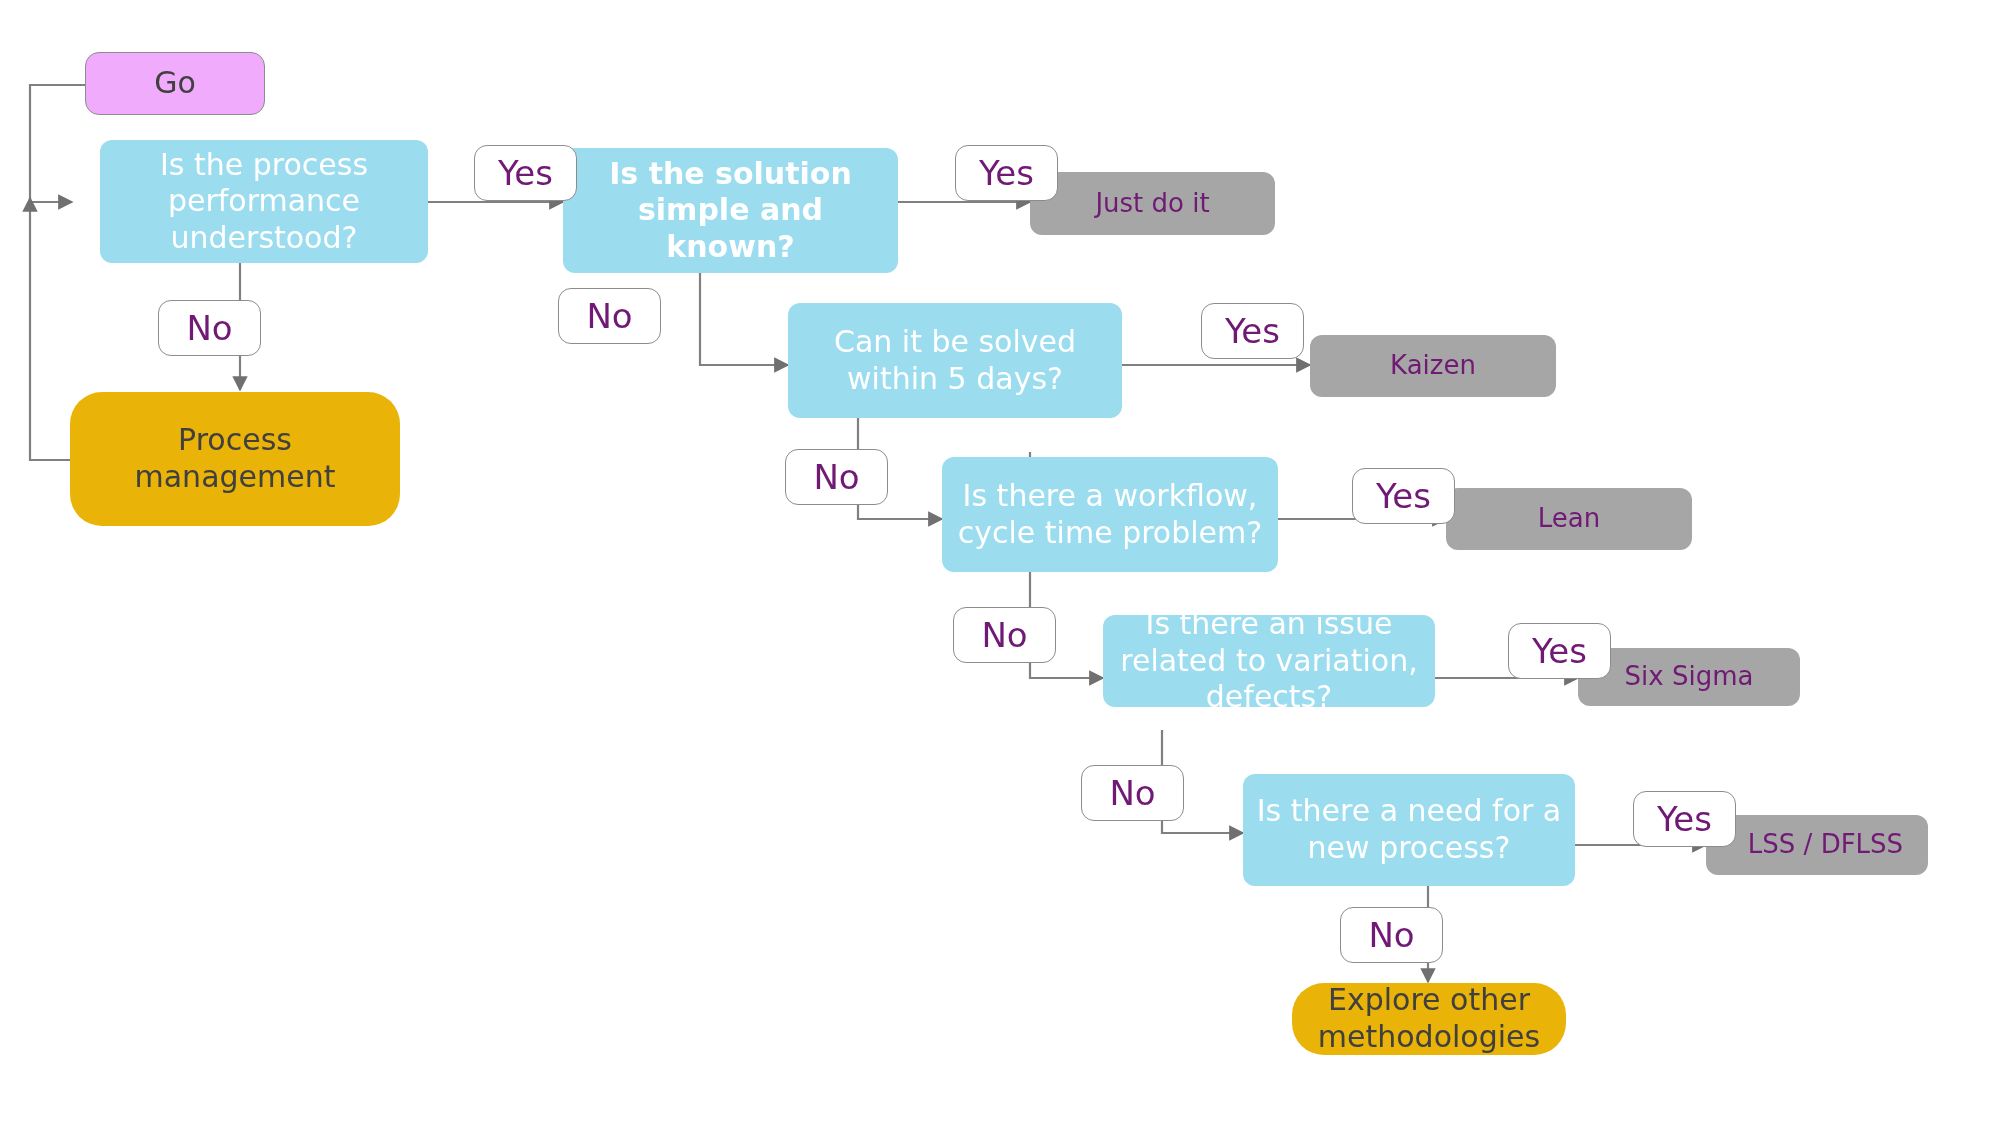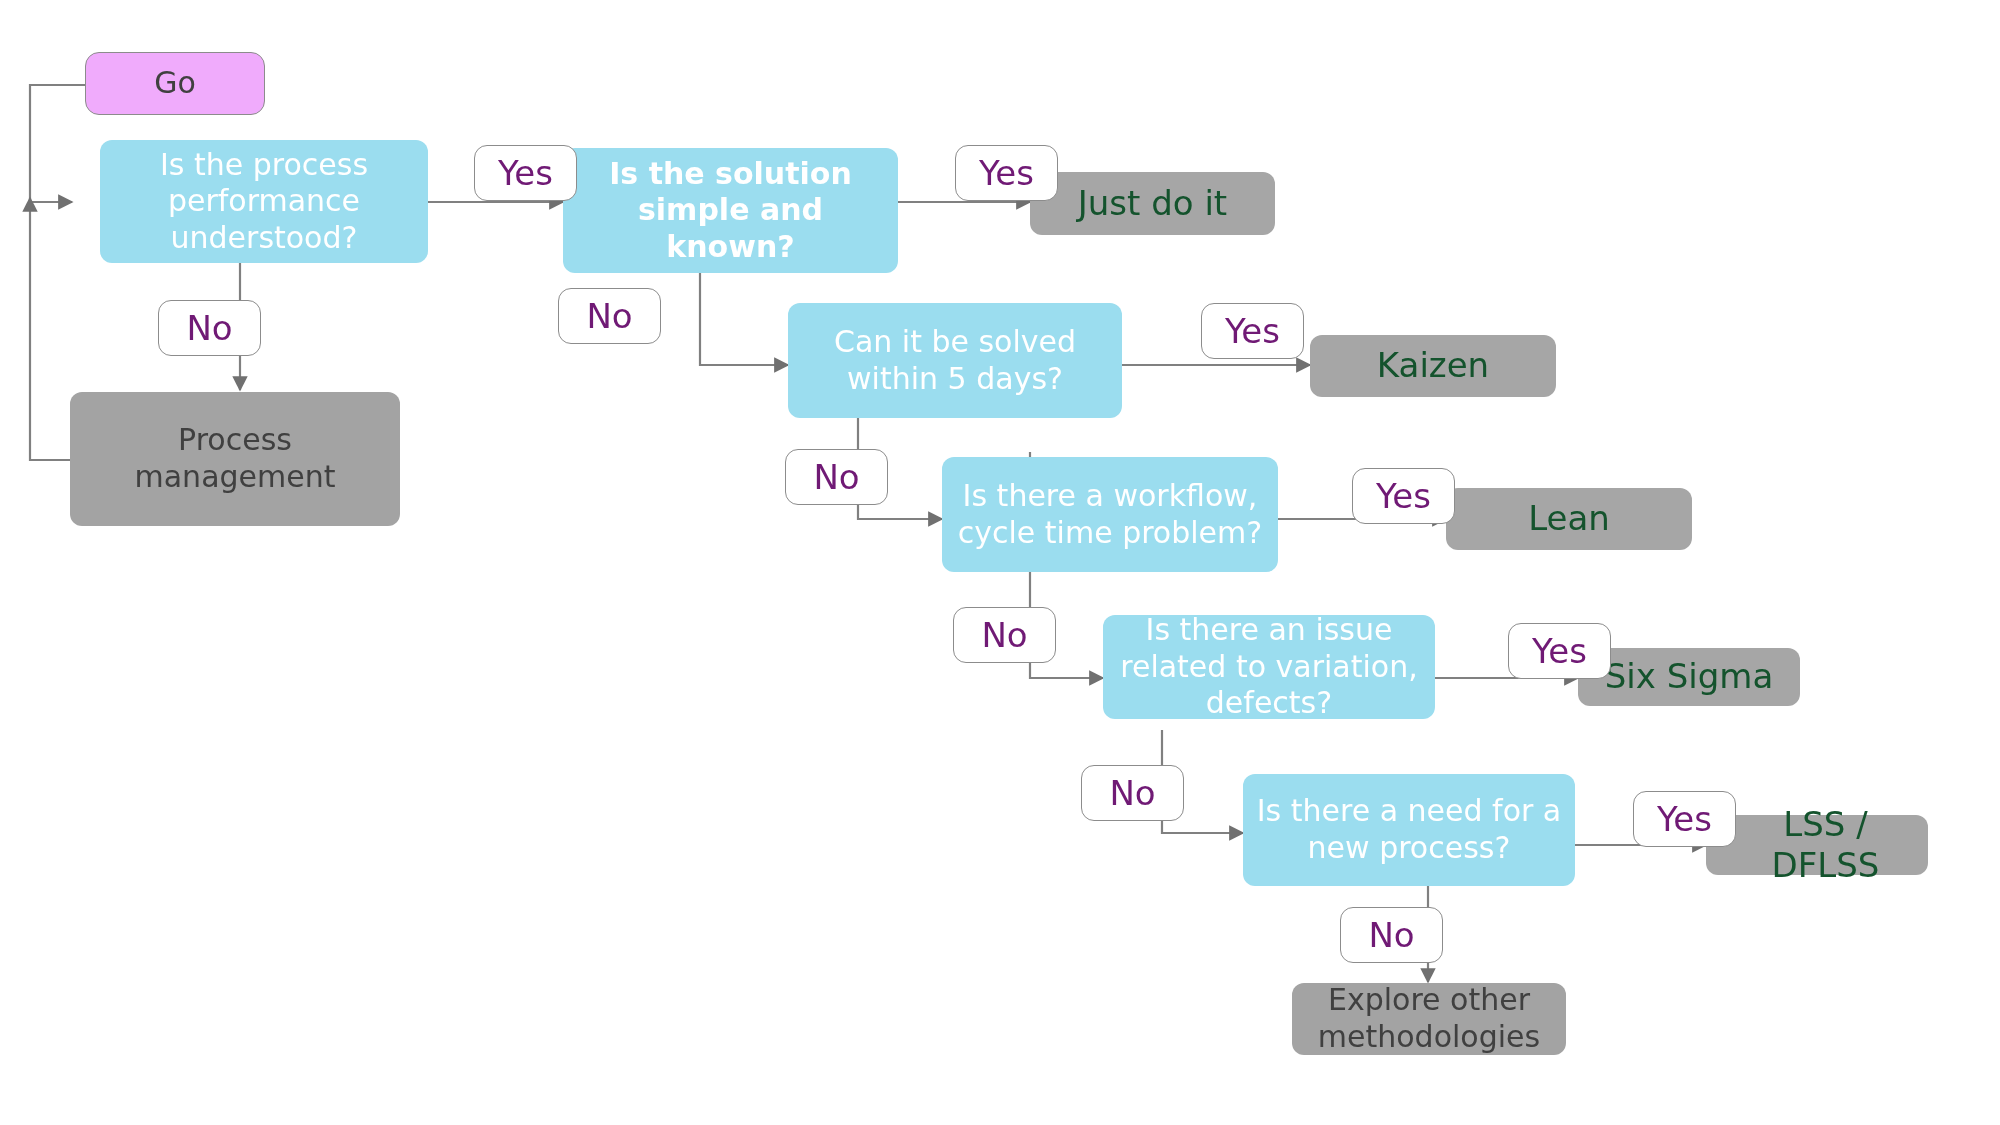--- a/index.html
+++ b/index.html
@@ -38,27 +38,28 @@
     white-space: pre-line;
     padding: 4px 10px;
   }
   .node.decision {
     background: #9BDDEF;
     color: #ffffff;
     font-size: 30px;
   }
   .node.terminal-dark {
     background: #A6A6A6;
-    color: #14532d;
-    font-size: 34px;
+    color: #701a75;
+    font-size: 26px;
   }
   .node.terminal-light {
-    background: #a3a3a3;
+    background: #eab308;
     color: #404040;
     font-size: 30px;
+    border-radius: 32px;
   }
   .node.start {
     background: #f0abfc;
     color: #404040;
     border: 1.6px solid #8C8C8C;
     font-size: 30px;
     border-radius: 14px;
   }
   .edge-label {
     position: absolute;
@@ -144,21 +145,21 @@
   <div class="node decision" style="left:788px; top:303px; width:334px; height:115px;">Can it be solved
 within 5 days?</div>
 
   <div class="node terminal-dark" style="left:1310px; top:335px; width:246px; height:62px;">Kaizen</div>
 
   <div class="node decision" style="left:942px; top:457px; width:336px; height:115px;">Is there a workflow,
 cycle time problem?</div>
 
   <div class="node terminal-dark" style="left:1446px; top:488px; width:246px; height:62px;">Lean</div>
 
-  <div class="node decision" style="left:1103px; top:615px; width:332px; height:104px;">Is there an issue
+  <div class="node decision" style="left:1103px; top:615px; width:332px; height:92px;">Is there an issue
 related to variation,
 defects?</div>
 
   <div class="node decision" style="left:1243px; top:774px; width:332px; height:112px;">Is there a need for a
 new process?</div>
 
   <div class="node terminal-dark" style="left:1578px; top:648px; width:222px; height:58px;">Six Sigma</div>
 
   <div class="node terminal-dark" style="left:1706px; top:815px; width:222px; height:60px;padding-left:27px;">LSS / DFLSS</div>
 

